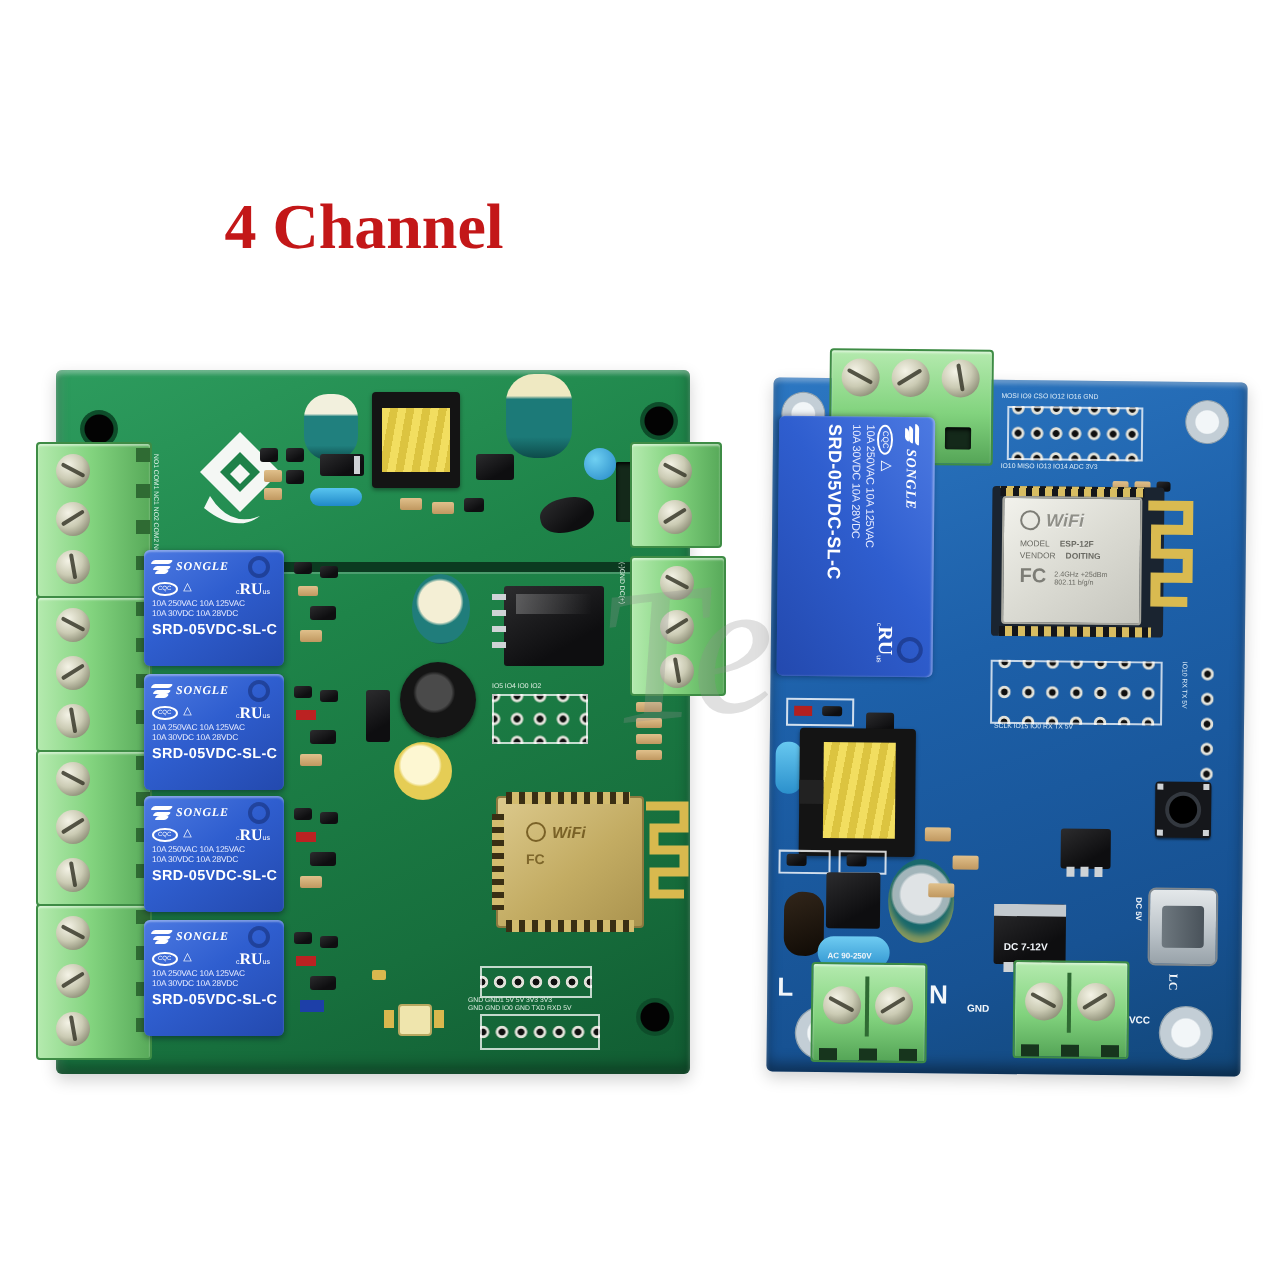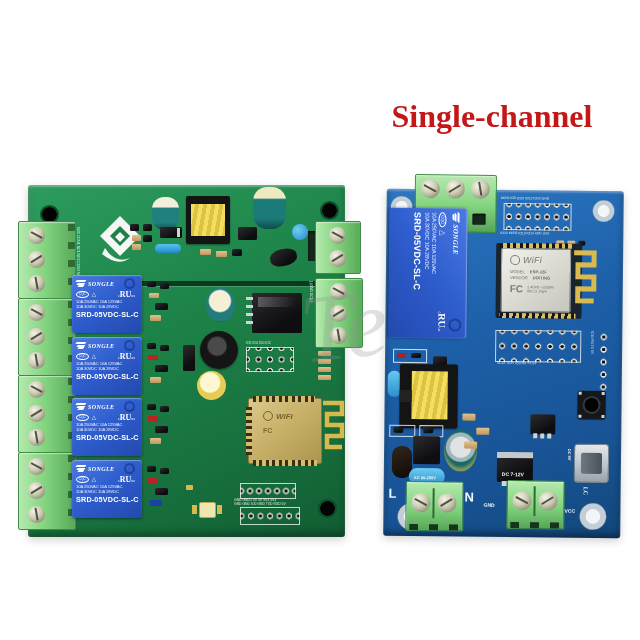--- a/index.html
+++ b/index.html
@@ -73,21 +73,21 @@
   .usb{background:linear-gradient(180deg,#e4e8ea,#b9c1c7 60%,#98a2a9);border:1px solid #7e878e;border-radius:4px;}
   .btnb{background:#15171b;border-radius:2px;box-shadow:0 1px 1px rgba(0,0,0,.5);}
   .wl{color:#f2f6fa;font-weight:700;}
   .sbox{border:.5px solid rgba(255,255,255,.8);}
 </style>
 </head>
 <body>
 
 <div class="stage">
 
-  <div class="a title" style="left:372px;top:98px;width:240px;">Single-channel</div>
+  <div class="a title" style="left:62px;top:95px;width:240px;">4 Channel</div>
 
   <div class="board green-pcb" style="left:28px;top:185px;width:317px;height:352px;">
 
     <div class="a mhole dark" style="left:12px;top:20px;width:19px;height:19px;"></div>
     <div class="a mhole dark" style="left:292px;top:16px;width:19px;height:19px;"></div>
     <div class="a mhole dark" style="left:8px;top:319px;width:19px;height:19px;"></div>
     <div class="a mhole dark" style="left:290px;top:314px;width:19px;height:19px;"></div>
 
     <div class="term" style="left:-10px;top:36px;width:56px;height:76px;">
       <div class="screw" style="left:9px;top:5px;width:17px;height:17px;"></div>

